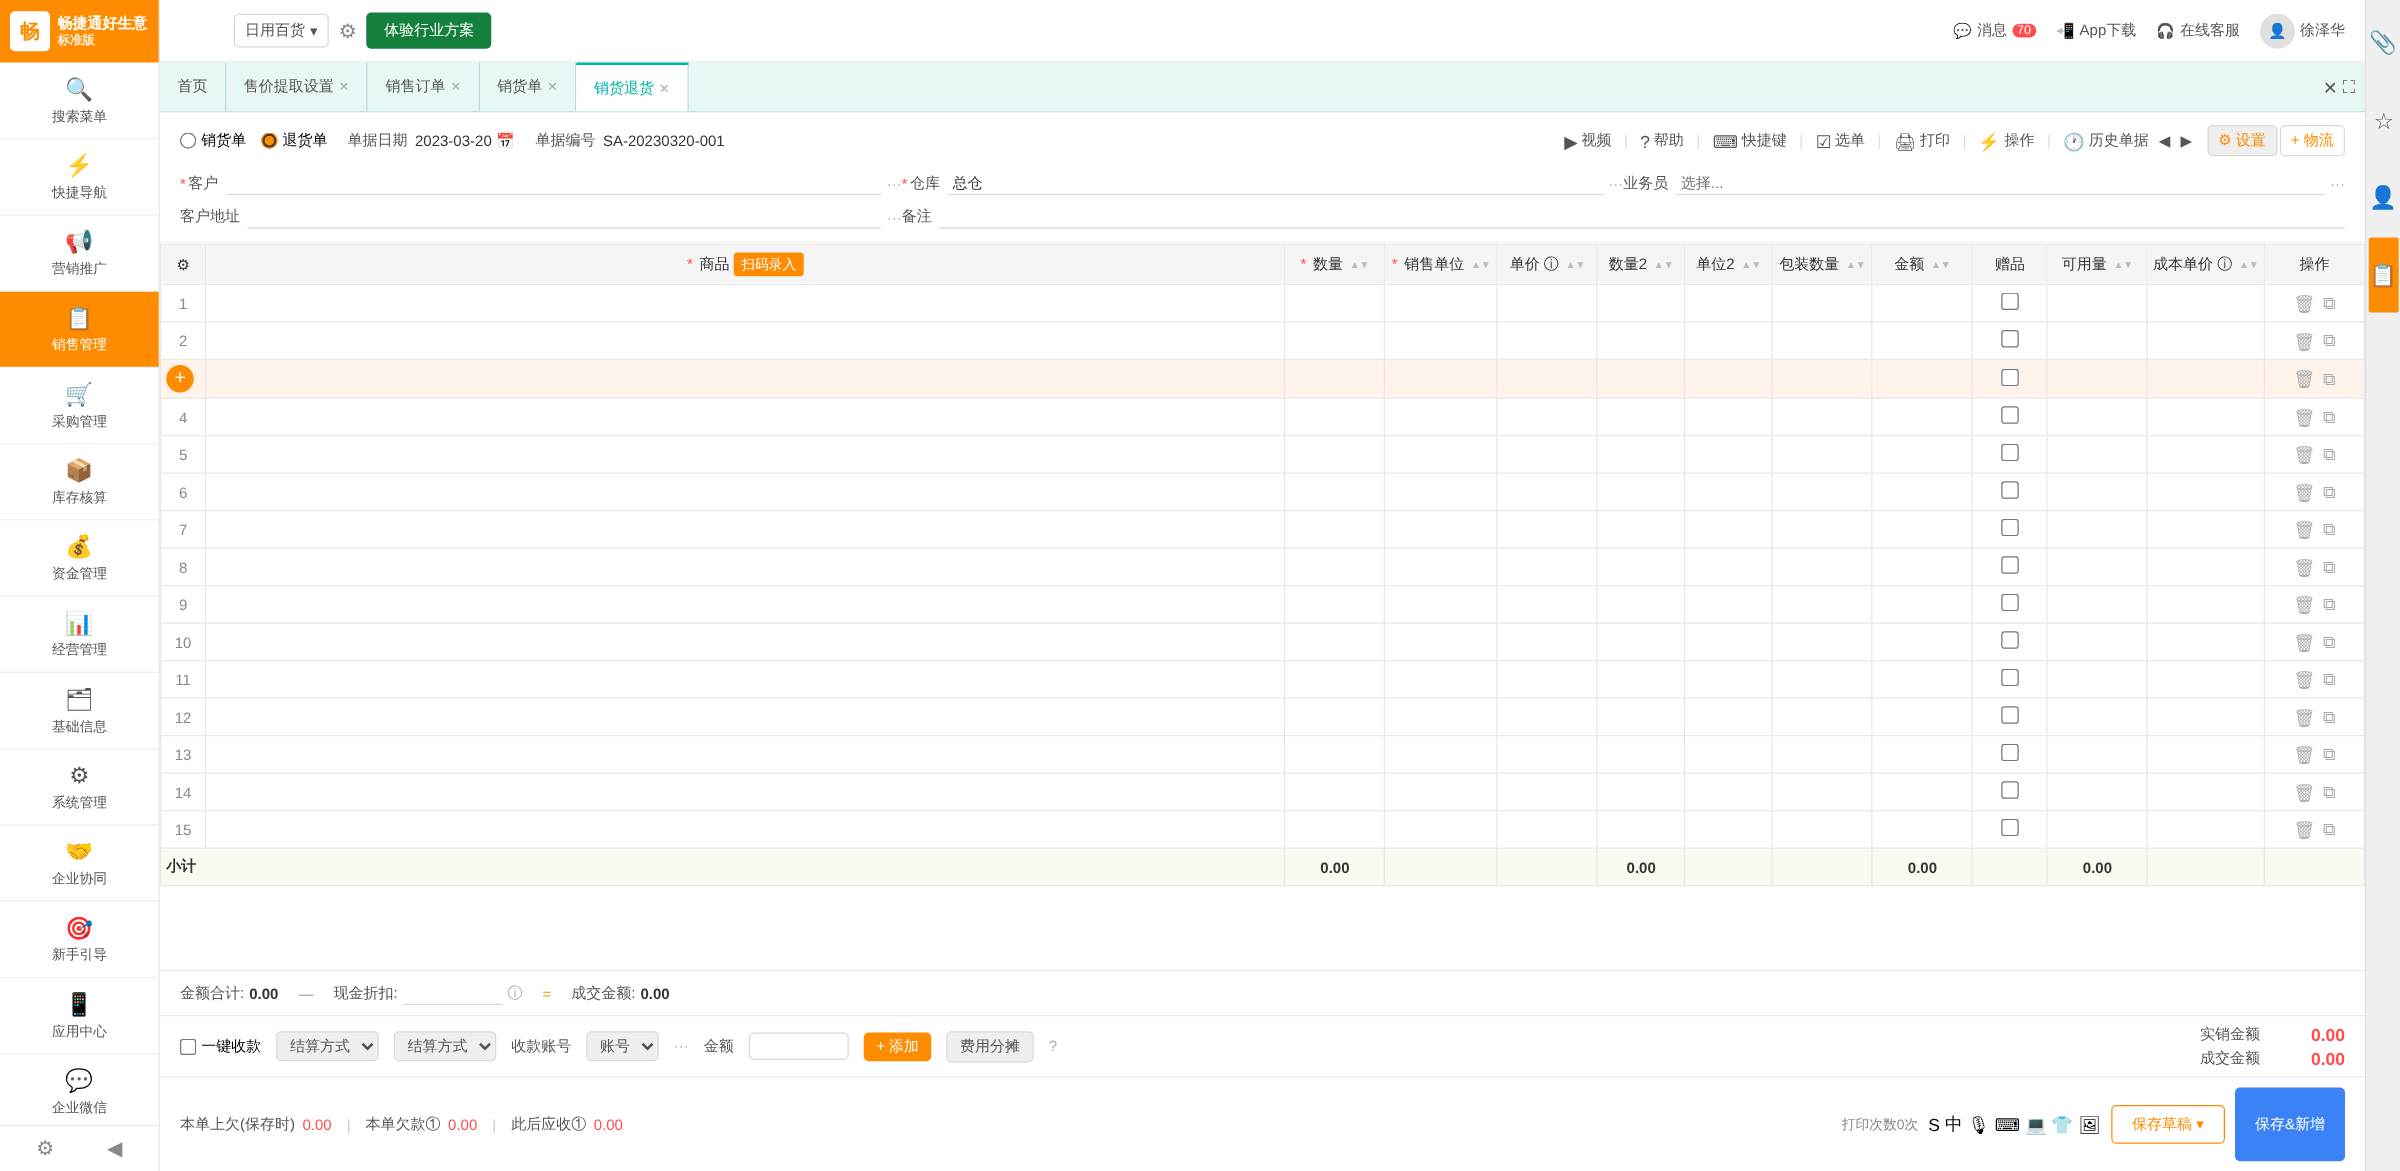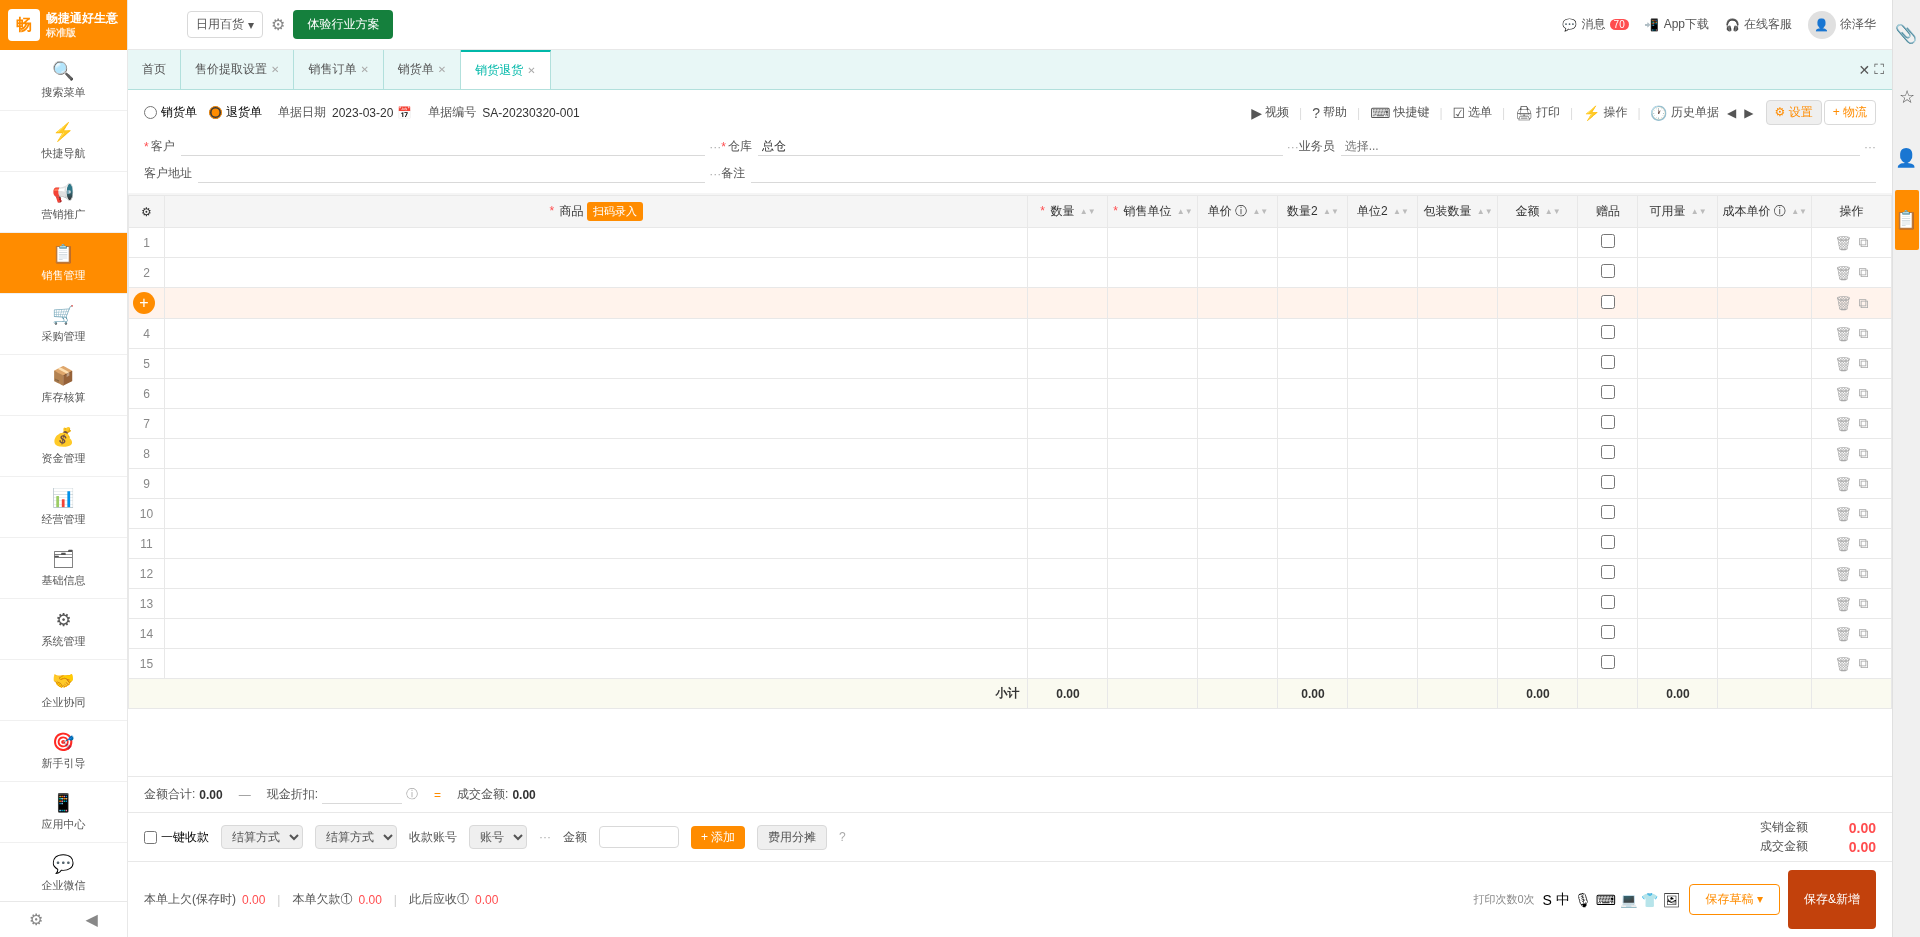--- a/index.html
+++ b/index.html
@@ -102,21 +102,21 @@
 
     
     .bottom-bar { background: #fff; padding: 8px 16px; border-top: 1px solid #e8e8e8; display: flex; align-items: center; gap: 12px; flex-shrink: 0; }
     .bottom-info { display: flex; align-items: center; gap: 6px; color: #555; font-size: 11px; }
     .bottom-info span.val { color: #ff4d4f; }
     .bottom-right { margin-left: auto; display: flex; align-items: center; gap: 8px; }
     .print-info { color: #888; font-size: 11px; }
     .bottom-icons { display: flex; align-items: center; gap: 4px; }
     .bottom-icons span { font-size: 14px; cursor: pointer; }
     .btn-save-draft { background: #fff; border: 1px solid #ff8c00; color: #ff8c00; border-radius: 4px; padding: 6px 16px; cursor: pointer; font-size: 12px; }
-    .btn-save-new { background: #c2410c; border: none; color: #fff; border-radius: 4px; padding: 21px 16px; cursor: pointer; font-size: 12px; }
+    .btn-save-new { background: #3b82f6; border: none; color: #fff; border-radius: 4px; padding: 21px 16px; cursor: pointer; font-size: 12px; }
 
     
     .right-panel { width: 28px; background: #f0f0f0; display: flex; flex-direction: column; align-items: center; gap: 2px; padding: 4px 0; border-left: 1px solid #e0e0e0; flex-shrink: 0; }
     .right-panel-item { width: 24px; height: 60px; display: flex; align-items: center; justify-content: center; writing-mode: vertical-rl; font-size: 11px; color: #555; cursor: pointer; border-radius: 2px; }
     .right-panel-item.active-panel { background: #ff8c00; color: #fff; }
   </style>
 </head>
 <body>
 
 <div class="sidebar">
@@ -710,21 +710,21 @@
             <td>
               <div class="action-icons">
                 <span>🗑</span>
                 <span>⧉</span>
               </div>
             </td>
           </tr>
         </tbody>
       <tfoot>
         <tr class="footer-row">
-          <td colspan="2" style="text-align:right;padding-right:8px;">小计</td>
+          <td colspan="2" style="text-align:left;padding-right:8px;">小计</td>
           <td>0.00</td>
           <td></td>
           <td></td>
           <td>0.00</td>
           <td></td>
           <td></td>
           <td>0.00</td>
           <td></td>
           <td>0.00</td>
           <td></td>

